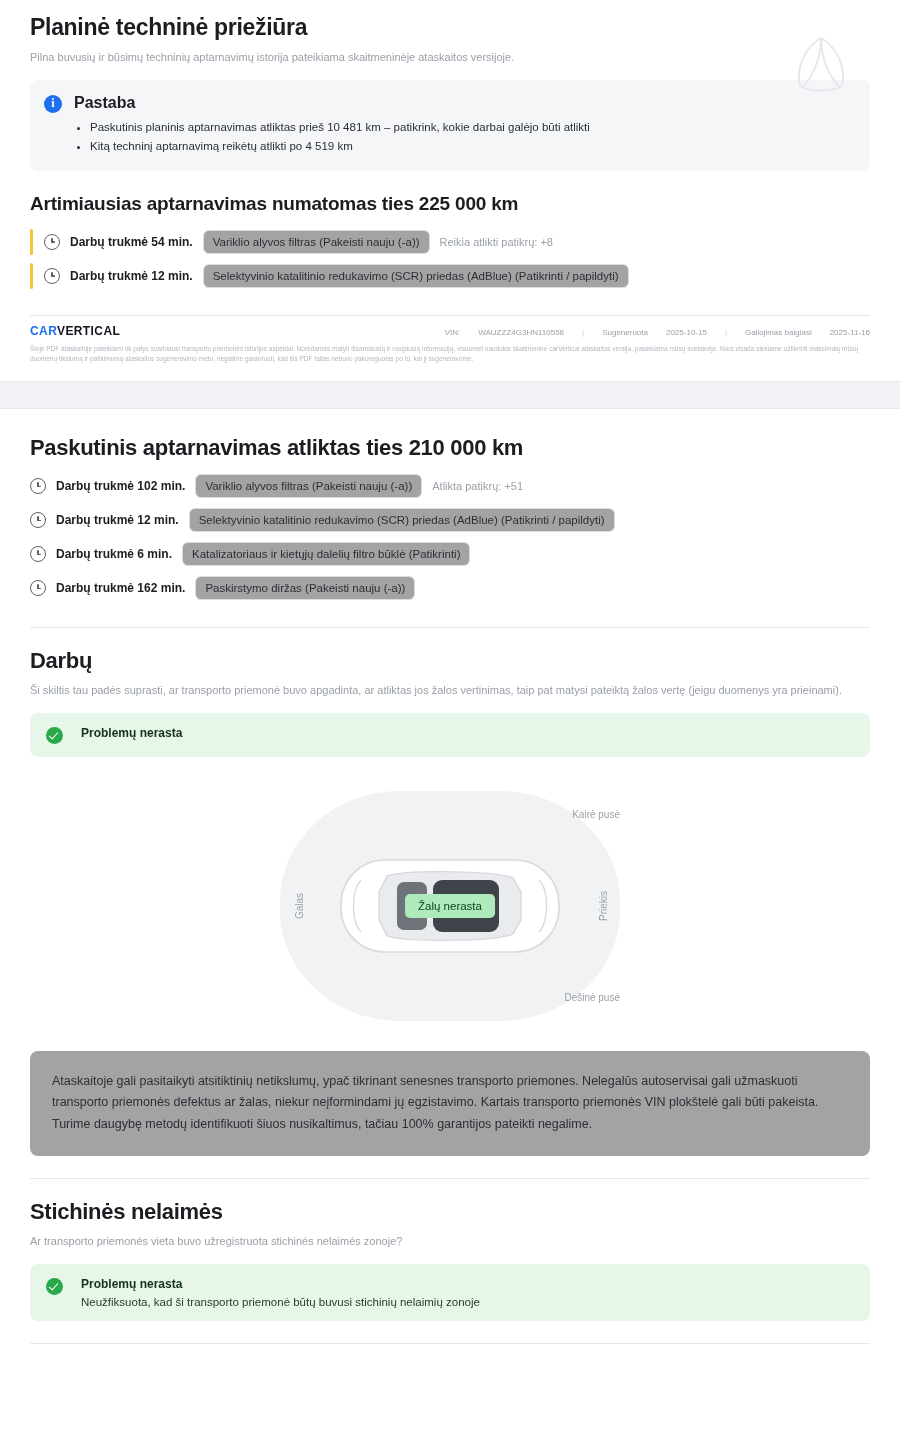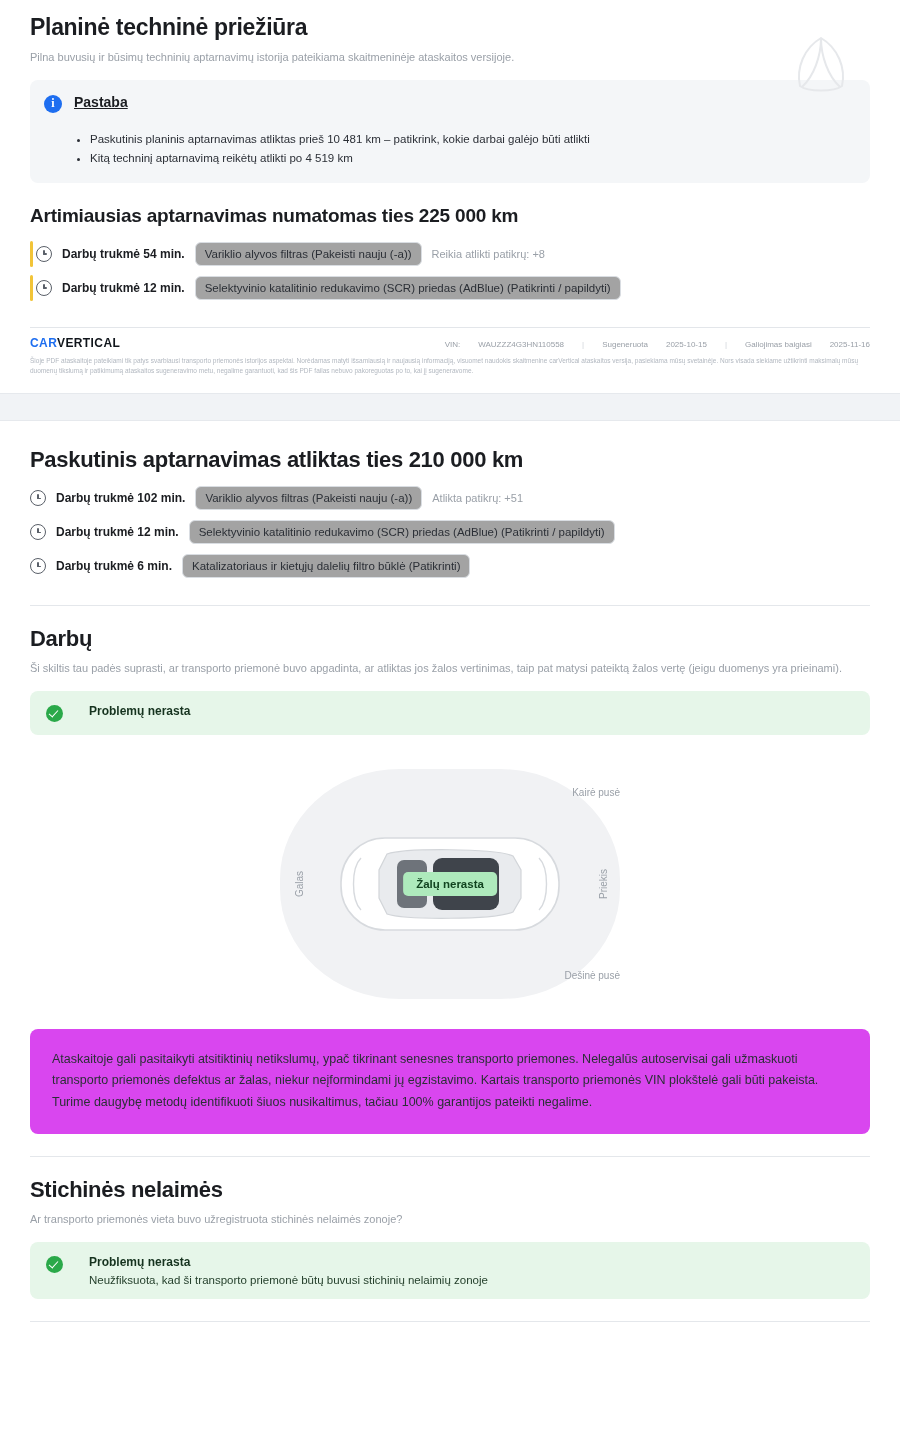--- a/index.html
+++ b/index.html
@@ -64,42 +64,41 @@
     background: #1e6ef0;
     color: #fff;
     font-size: 12px;
     font-weight: 700;
     font-family: "Liberation Serif", serif;
     display: flex; align-items: center; justify-content: center;
     margin-top: 1px;
   }
   .note-body { flex: 1 1 auto; }
   .note-title {
-    font-size: 14px;
-    font-weight: 700;
-    margin-bottom: 20px;
-    text-decoration: underline;
+    font-size: 16px;
+    font-weight: 700;
+    margin-bottom: 6px;
   }
   .note-list { margin: 0; padding-left: 16px; }
   .note-list li {
     font-size: 11.5px;
     line-height: 1.7;
     color: #2b2f36;
   }
 
   
   .service-rows { margin-bottom: 14px; }
   .service-row {
     display: flex;
     align-items: center;
     gap: 10px;
     padding: 5px 0;
     position: relative;
   }
-  .service-row.marked { padding-left: 6px; }
+  .service-row.marked { padding-left: 14px; }
   .service-row.marked::before {
     content: "";
     position: absolute;
     left: 0; top: 4px; bottom: 4px;
     width: 3px;
     background: #f2c438;
     border-radius: 2px;
   }
   .clock {
     flex: 0 0 auto;
@@ -183,21 +182,21 @@
     border-top: 1px solid #e4e7eb;
     margin: 22px 0 20px 0;
   }
 
   
   .status-green {
     background: #e6f6e9;
     border-radius: 8px;
     padding: 13px 16px;
     display: flex;
-    gap: 26px;
+    gap: 18px;
     align-items: flex-start;
   }
   .check {
     flex: 0 0 auto;
     width: 17px; height: 17px;
     border-radius: 50%;
     background: #2aa949;
     position: relative;
     margin-top: 1px;
   }
@@ -261,29 +260,29 @@
     left: 50%; top: 50%;
     transform: translate(-50%, -50%);
   }
   .car-badge {
     position: absolute;
     left: 50%; top: 50%;
     transform: translate(-50%, -50%);
     background: #aeeabc;
     color: #11441f;
     font-size: 11.5px;
-    font-weight: 700;
+    font-weight: 400;
     padding: 6px 13px;
     border-radius: 5px;
     white-space: nowrap;
   }
 
   
   .disclaimer-card {
-    background: #d946ef;
+    background: #a3a3a3;
     border-radius: 8px;
     padding: 20px 22px;
     font-size: 12.5px;
     line-height: 1.75;
     color: #2b2f36;
     margin: 8px 0 0 0;
   }
 </style>
 </head>
 <body>
@@ -364,20 +363,25 @@
       <div class="service-row">
         <span class="clock"></span>
         <span class="dur">Darbų trukmė 12 min.</span>
         <span class="chip">Selektyvinio katalitinio redukavimo (SCR) priedas (AdBlue) (Patikrinti / papildyti)</span>
       </div>
       <div class="service-row">
         <span class="clock"></span>
         <span class="dur">Darbų trukmė 6 min.</span>
         <span class="chip">Katalizatoriaus ir kietųjų dalelių filtro būklė (Patikrinti)</span>
       </div>
+      <div class="service-row">
+        <span class="clock"></span>
+        <span class="dur">Darbų trukmė 162 min.</span>
+        <span class="chip">Paskirstymo diržas (Pakeisti nauju (-a))</span>
+      </div>
     </div>
 
     <hr class="rule">
 
     <h2 class="big-title">Darbų</h2>
     <p class="subtle">Ši skiltis tau padės suprasti, ar transporto priemonė buvo apgadinta, ar atliktas jos žalos vertinimas, taip pat matysi pateiktą žalos vertę (jeigu duomenys yra prieinami).</p>
 
     <div class="status-green">
       <span class="check"></span>
       <div>

